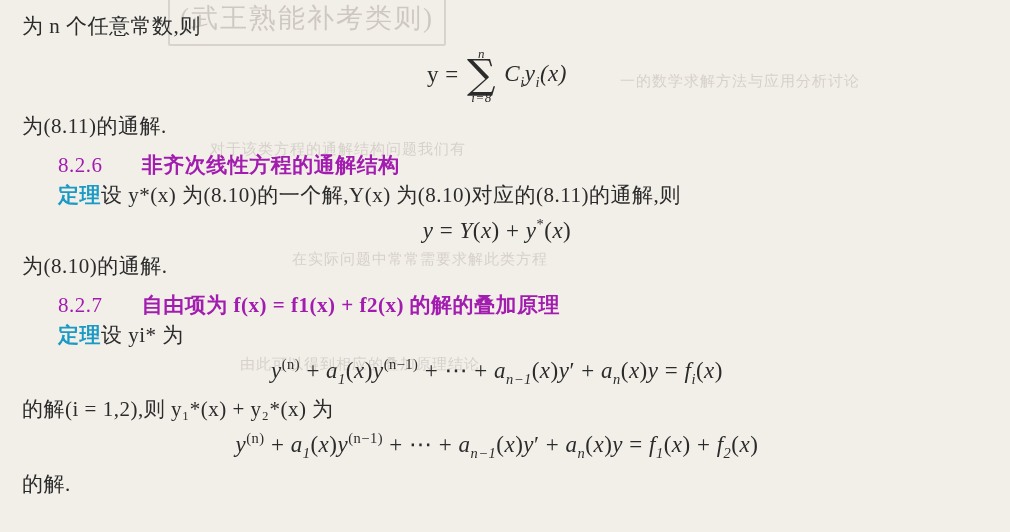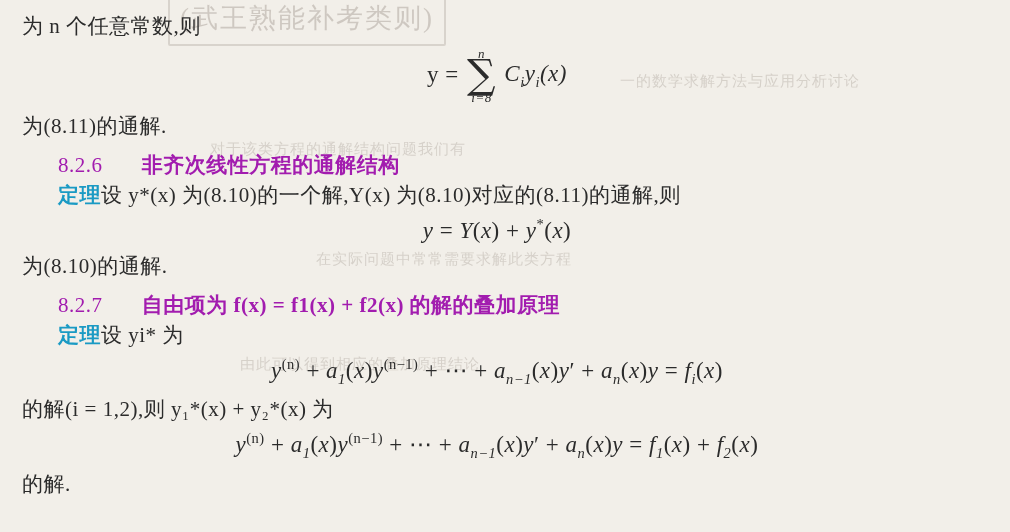--- a/index.html
+++ b/index.html
@@ -136,21 +136,21 @@
   }
 </style>
 </head>
 <body>
 
 <div class="page">
 
   <div class="ghost ghost-title">(武王熟能补考类则)</div>
   <div class="ghost ghost-line" style="top:72px; left:620px;">一的数学求解方法与应用分析讨论</div>
   <div class="ghost ghost-line" style="top:132px; left:210px;margin-top:8px;">对于该类方程的通解结构问题我们有</div>
-  <div class="ghost ghost-line" style="top:250px; left:316px;">在实际问题中常常需要求解此类方程</div>
+  <div class="ghost ghost-line" style="top:250px; left:292px;">在实际问题中常常需要求解此类方程</div>
   <div class="ghost ghost-line" style="top:355px; left:240px;">由此可以得到相应的叠加原理结论</div>
 
   <div class="content">
 
     <p class="para">
       <span>为 n 个任意常数,则</span>
     </p>
 
     <div class="formula">
       <span class="eqline">y =</span>

